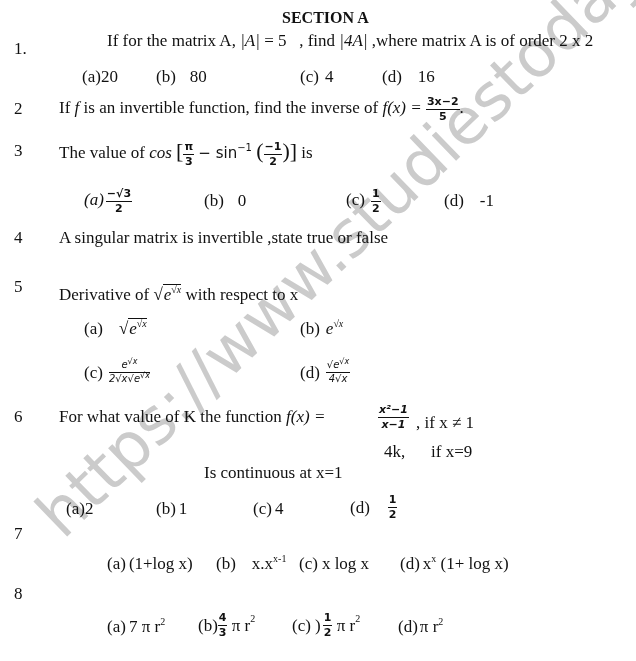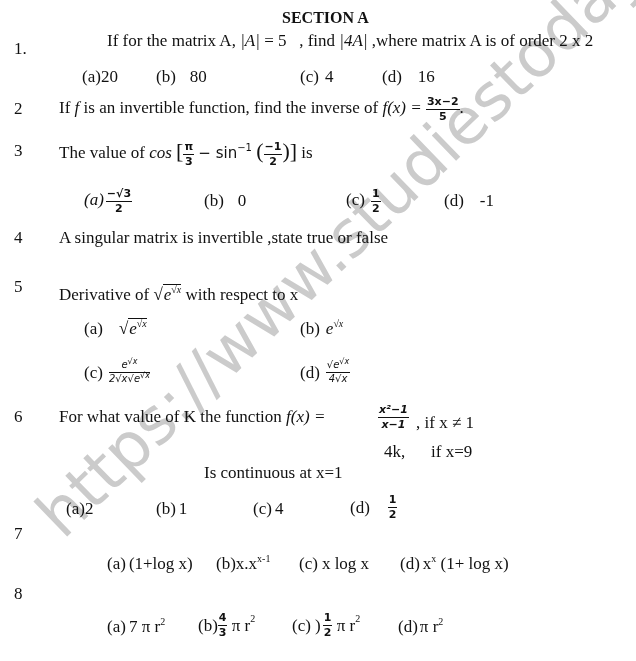--- a/index.html
+++ b/index.html
@@ -89,21 +89,21 @@
   <div class="abs" style="left:384px; top:443px;text-align:center;">4k,</div>
   <div class="abs" style="left:431px; top:443px;">if x=9</div>
   <div class="abs" style="left:204px; top:464px;">Is continuous at x=1</div>
   <div class="abs" style="left:66px; top:500px;"><span>(a)</span><span>2</span></div>
   <div class="abs" style="left:156px; top:500px;"><span>(b)</span><span style="margin-left:3px">1</span></div>
   <div class="abs" style="left:253px; top:500px;"><span>(c)</span><span style="margin-left:3px">4</span></div>
   <div class="abs" style="left:350px; top:494px;"><span style="vertical-align:middle">(d)</span><span class="frac small" style="margin-left:18px"><span class="n">1</span><span class="d">2</span></span></div>
 
   <div class="abs qnum" style="top:525px;">7</div>
   <div class="abs" style="left:107px; top:555px;"><span>(a)</span><span style="margin-left:3px">(1+log x)</span></div>
-  <div class="abs" style="left:216px; top:555px;"><span>(b)</span><span style="margin-left:0">x.x</span><sup>x-1</sup></div>
+  <div class="abs" style="left:216px; top:555px;"><span>(b)</span><span style="margin-left:16px">x.x</span><sup>x-1</sup></div>
   <div class="abs" style="left:299px; top:555px;"><span>(c)</span><span style="margin-left:4px">x log x</span></div>
   <div class="abs" style="left:400px; top:555px;"><span>(d)</span><span style="margin-left:3px">x</span><sup>x</sup><span style="white-space:pre"> (1+ log x)</span></div>
 
   <div class="abs qnum" style="top:585px;">8</div>
   <div class="abs" style="left:107px; top:618px;"><span>(a)</span><span style="margin-left:3px">7 π r</span><sup>2</sup></div>
   <div class="abs" style="left:198px; top:612px;"><span style="vertical-align:middle">(b)</span><span class="frac small"><span class="n">4</span><span class="d">3</span></span><span style="vertical-align:middle"> π r</span><sup>2</sup></div>
   <div class="abs" style="left:292px; top:612px;"><span style="vertical-align:middle">(c) )</span><span class="frac small" style="margin-left:2px"><span class="n">1</span><span class="d">2</span></span><span style="vertical-align:middle"> π r</span><sup>2</sup></div>
   <div class="abs" style="left:398px; top:618px;"><span>(d)</span><span style="margin-left:2px">π r</span><sup>2</sup></div>
 
 </div>

